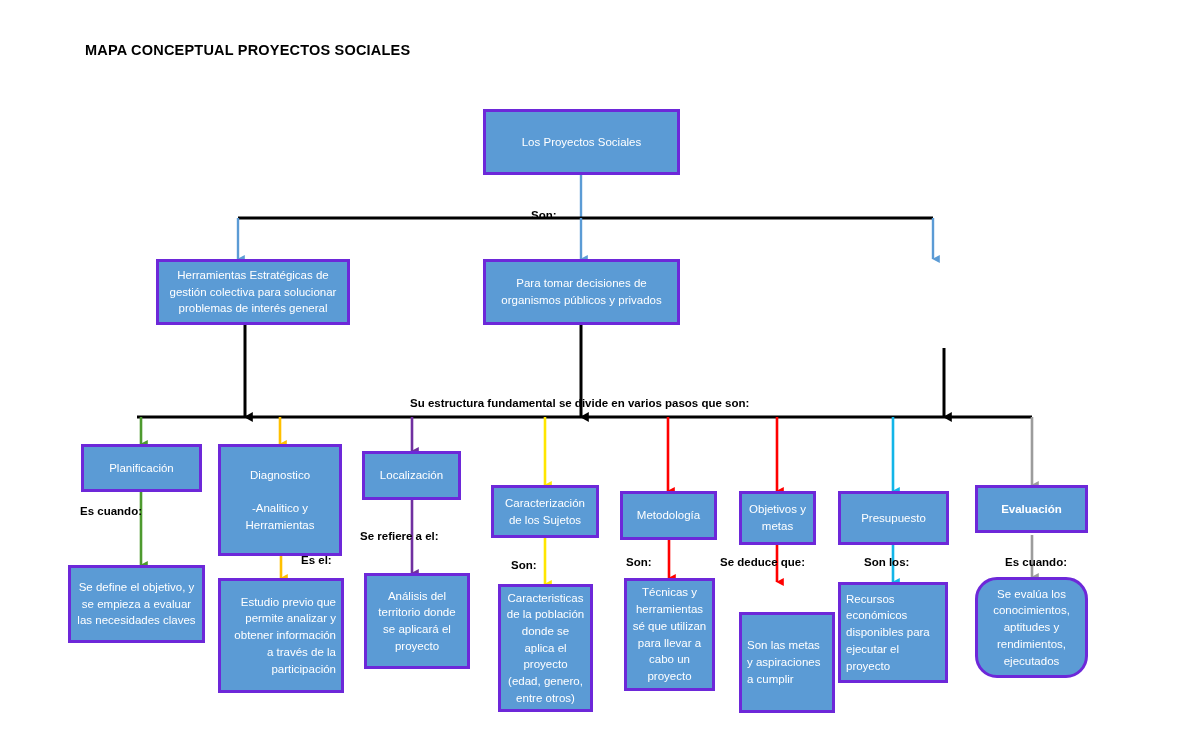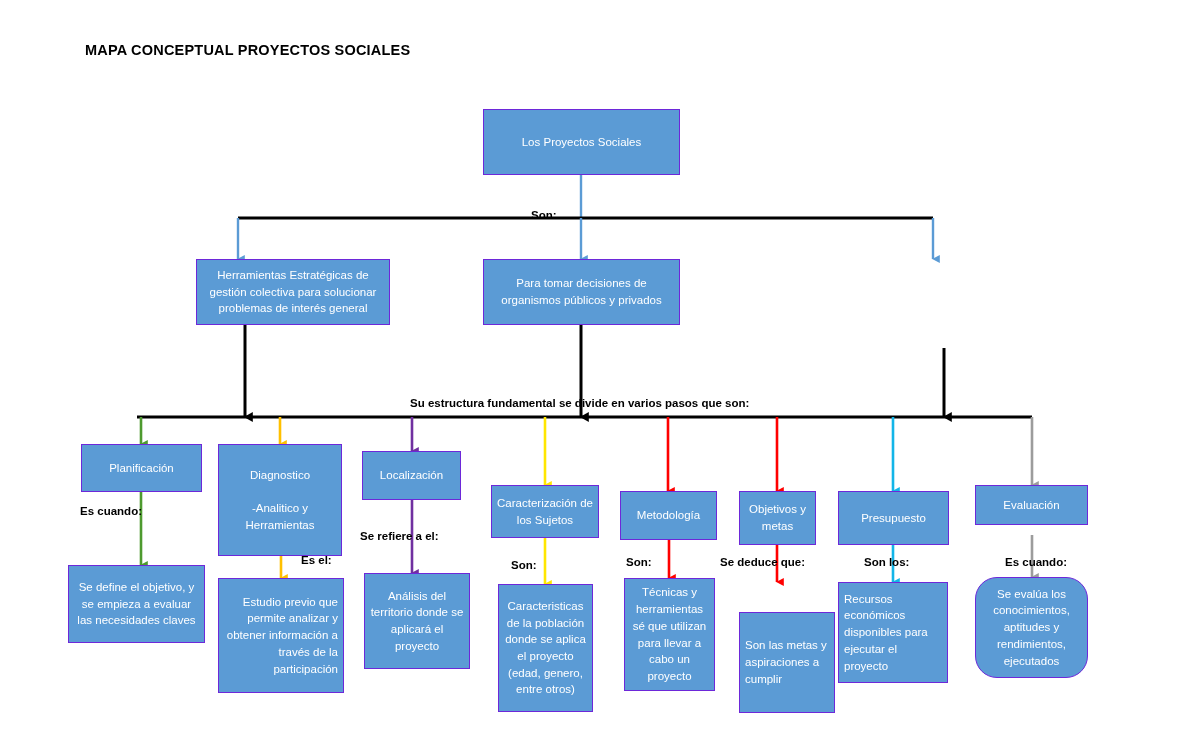--- a/index.html
+++ b/index.html
@@ -21,21 +21,21 @@
     font-weight:bold;
     letter-spacing:0.2px;
     color:#000;
     white-space:nowrap;
   }
 
   .node{
     position:absolute;
     box-sizing:border-box;
     background:#5B9BD5;
-    border:1px solid #6d28d9;
+    border:3px solid #6d28d9;
     color:#ffffff;
     display:flex;
     align-items:center;
     justify-content:center;
     text-align:center;
     font-size:11.5px;
     line-height:1.45;
     padding:3px 5px;
   }
   .node.left-text{ text-align:left; justify-content:flex-start; }
@@ -118,21 +118,21 @@
     <line x1="893" y1="545" x2="893" y2="582" stroke="#13B5E8" stroke-width="2.6" marker-end="url(#ah-cyan)"></line>
     <line x1="1032" y1="535" x2="1032" y2="577" stroke="#9C9C9C" stroke-width="2.6" marker-end="url(#ah-gray)"></line>
   </svg>
 
   <div class="page-title">MAPA CONCEPTUAL PROYECTOS SOCIALES</div>
 
   <div class="node" style="left:483px;top:109px;width:197px;height:66px;">
     <span class="txt">Los Proyectos Sociales</span>
   </div>
 
-  <div class="node" style="left:156px;top:259px;width:194px;height:66px;margin-left:40px;">
+  <div class="node" style="left:156px;top:259px;width:194px;height:66px;">
     <span class="txt">Herramientas Estratégicas de gestión colectiva para solucionar problemas de interés general</span>
   </div>
   <div class="node" style="left:483px;top:259px;width:197px;height:66px;">
     <span class="txt">Para tomar decisiones de organismos públicos y privados</span>
   </div>
 
   <div class="node" style="left:81px;top:444px;width:121px;height:48px;">
     <span class="txt">Planificación</span>
   </div>
   <div class="node" style="left:218px;top:444px;width:124px;height:112px;">
@@ -148,21 +148,21 @@
   </div>
   <div class="node" style="left:620px;top:491px;width:97px;height:49px;">
     <span class="txt">Metodología</span>
   </div>
   <div class="node" style="left:739px;top:491px;width:77px;height:54px;justify-content:center;">
     <span class="txt">Objetivos y metas</span>
   </div>
   <div class="node" style="left:838px;top:491px;width:111px;height:54px;">
     <span class="txt">Presupuesto</span>
   </div>
-  <div class="node" style="left:975px;top:485px;width:113px;height:40px;">
+  <div class="node" style="left:975px;top:485px;width:113px;height:48px;font-weight:bold;">
     <span class="txt">Evaluación</span>
   </div>
 
   <div class="node" style="left:68px;top:565px;width:137px;height:78px;">
     <span class="txt">Se define el objetivo, y se empieza a evaluar las necesidades claves</span>
   </div>
   <div class="node" style="left:218px;top:578px;width:126px;height:115px;text-align:right;">
     <span class="txt">Estudio previo que permite analizar y obtener información a través de la participación</span>
   </div>
   <div class="node" style="left:364px;top:573px;width:106px;height:96px;">

